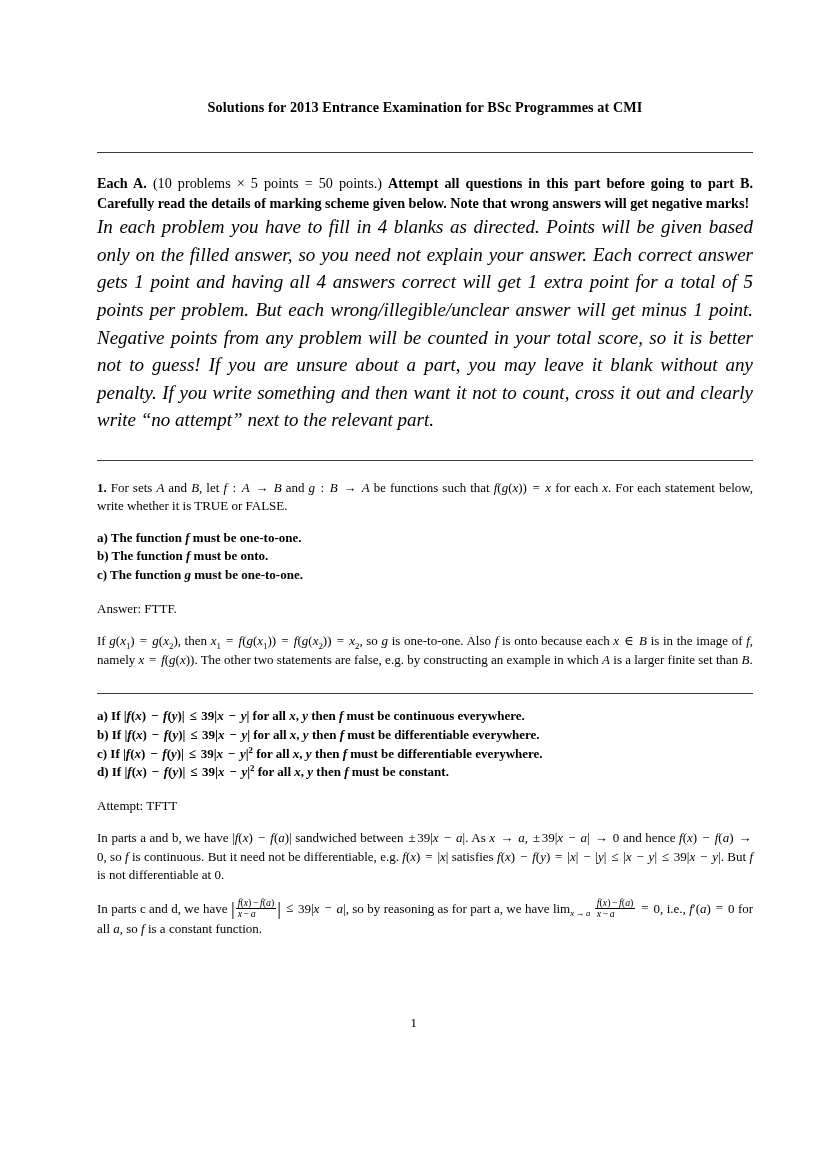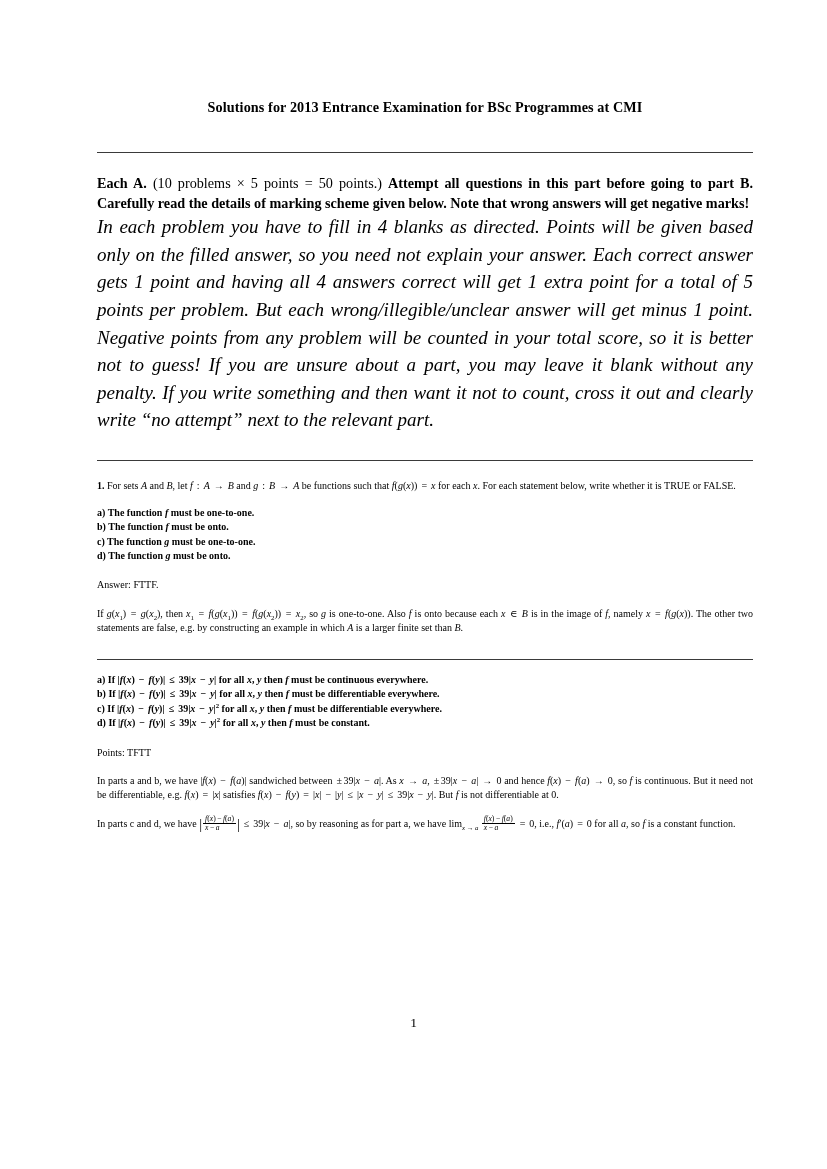--- a/index.html
+++ b/index.html
@@ -70,21 +70,21 @@
     margin-top: 0;
     font-style: italic;
     font-size: 19px;
     line-height: 1.45;
     text-align: justify;
     text-justify: inter-word;
   }
 
   
   .problem {
-    font-size: 10px;
+    font-size: 13px;
     line-height: 1.42;
   }
   .prob-stem {
     margin-top: 18px;
     text-align: justify;
     text-justify: inter-word;
   }
   .prob-num { font-weight: bold; }
 
   .parts {
@@ -179,42 +179,41 @@
     <div class="problem">
       <div class="prob-stem">
         <span class="prob-num">1.</span>
         For sets <span class="mi">A</span> and <span class="mi">B</span>, let <span class="mi">f</span> <span class="mo">:</span> <span class="mi">A</span> <span class="mo">→</span> <span class="mi">B</span> and <span class="mi">g</span> <span class="mo">:</span> <span class="mi">B</span> <span class="mo">→</span> <span class="mi">A</span> be functions such that <span class="mi">f</span>(<span class="mi">g</span>(<span class="mi">x</span>)) <span class="mo">=</span> <span class="mi">x</span> for each <span class="mi">x</span>. For each statement below, write whether it is TRUE or FALSE.
       </div>
 
       <div class="parts">
         <div class="part-line">a) The function <span class="mi">f</span> must be one-to-one.</div>
         <div class="part-line">b) The function <span class="mi">f</span> must be onto.</div>
         <div class="part-line">c) The function <span class="mi">g</span> must be one-to-one.</div>
-        <div class="part-line">d) The function <span class="mi">g</span> must be onto.</div>
       </div>
 
       <div class="answer">Answer: FTTF.</div>
 
       <div class="expl">
         If <span class="mi">g</span>(<span class="mi">x</span><sub class="sub mn">1</sub>) <span class="mo">=</span> <span class="mi">g</span>(<span class="mi">x</span><sub class="sub mn">2</sub>), then <span class="mi">x</span><sub class="sub mn">1</sub> <span class="mo">=</span> <span class="mi">f</span>(<span class="mi">g</span>(<span class="mi">x</span><sub class="sub mn">1</sub>)) <span class="mo">=</span> <span class="mi">f</span>(<span class="mi">g</span>(<span class="mi">x</span><sub class="sub mn">2</sub>)) <span class="mo">=</span> <span class="mi">x</span><sub class="sub mn">2</sub>, so <span class="mi">g</span> is one-to-one. Also <span class="mi">f</span> is onto because each <span class="mi">x</span> <span class="mo">∈</span> <span class="mi">B</span> is in the image of <span class="mi">f</span>, namely <span class="mi">x</span> <span class="mo">=</span> <span class="mi">f</span>(<span class="mi">g</span>(<span class="mi">x</span>)). The other two statements are false, e.g. by constructing an example in which <span class="mi">A</span> is a larger finite set than <span class="mi">B</span>.
       </div>
     </div>
 
     <hr class="rule rule-p1">
 
     <div class="problem">
 
       <div class="parts">
         <div class="part-line">a) If |<span class="mi">f</span>(<span class="mi">x</span>) <span class="mo">−</span> <span class="mi">f</span>(<span class="mi">y</span>)| <span class="mo">≤</span> <span class="mn">39</span>|<span class="mi">x</span> <span class="mo">−</span> <span class="mi">y</span>| for all <span class="mi">x</span>, <span class="mi">y</span> then <span class="mi">f</span> must be continuous everywhere.</div>
         <div class="part-line">b) If |<span class="mi">f</span>(<span class="mi">x</span>) <span class="mo">−</span> <span class="mi">f</span>(<span class="mi">y</span>)| <span class="mo">≤</span> <span class="mn">39</span>|<span class="mi">x</span> <span class="mo">−</span> <span class="mi">y</span>| for all <span class="mi">x</span>, <span class="mi">y</span> then <span class="mi">f</span> must be differentiable everywhere.</div>
         <div class="part-line">c) If |<span class="mi">f</span>(<span class="mi">x</span>) <span class="mo">−</span> <span class="mi">f</span>(<span class="mi">y</span>)| <span class="mo">≤</span> <span class="mn">39</span>|<span class="mi">x</span> <span class="mo">−</span> <span class="mi">y</span>|<sup class="sup mn">2</sup> for all <span class="mi">x</span>, <span class="mi">y</span> then <span class="mi">f</span> must be differentiable everywhere.</div>
         <div class="part-line">d) If |<span class="mi">f</span>(<span class="mi">x</span>) <span class="mo">−</span> <span class="mi">f</span>(<span class="mi">y</span>)| <span class="mo">≤</span> <span class="mn">39</span>|<span class="mi">x</span> <span class="mo">−</span> <span class="mi">y</span>|<sup class="sup mn">2</sup> for all <span class="mi">x</span>, <span class="mi">y</span> then <span class="mi">f</span> must be constant.</div>
       </div>
 
-      <div class="answer">Points: TFTT</div>
+      <div class="answer">Attempt: TFTT</div>
 
       <div class="expl">
         In parts a and b, we have |<span class="mi">f</span>(<span class="mi">x</span>) <span class="mo">−</span> <span class="mi">f</span>(<span class="mi">a</span>)| sandwiched between <span class="mo">±</span><span class="mn">39</span>|<span class="mi">x</span> <span class="mo">−</span> <span class="mi">a</span>|. As <span class="mi">x</span> <span class="mo">→</span> <span class="mi">a</span>, <span class="mo">±</span><span class="mn">39</span>|<span class="mi">x</span> <span class="mo">−</span> <span class="mi">a</span>| <span class="mo">→</span> <span class="mn">0</span> and hence <span class="mi">f</span>(<span class="mi">x</span>) <span class="mo">−</span> <span class="mi">f</span>(<span class="mi">a</span>) <span class="mo">→</span> <span class="mn">0</span>, so <span class="mi">f</span> is continuous. But it need not be differentiable, e.g. <span class="mi">f</span>(<span class="mi">x</span>) <span class="mo">=</span> |<span class="mi">x</span>| satisfies <span class="mi">f</span>(<span class="mi">x</span>) <span class="mo">−</span> <span class="mi">f</span>(<span class="mi">y</span>) <span class="mo">=</span> |<span class="mi">x</span>| <span class="mo">−</span> |<span class="mi">y</span>| <span class="mo">≤</span> |<span class="mi">x</span> <span class="mo">−</span> <span class="mi">y</span>| <span class="mo">≤</span> <span class="mn">39</span>|<span class="mi">x</span> <span class="mo">−</span> <span class="mi">y</span>|. But <span class="mi">f</span> is not differentiable at <span class="mn">0</span>.
       </div>
 
       <div class="expl">
         In parts c and d, we have <span class="tall-bar">|</span><span class="frac"><span class="num"><span class="mi">f</span>(<span class="mi">x</span>)<span class="mo">−</span><span class="mi">f</span>(<span class="mi">a</span>)</span><span class="den"><span class="mi">x</span><span class="mo">−</span><span class="mi">a</span></span></span><span class="tall-bar">|</span> <span class="mo">≤</span> <span class="mn">39</span>|<span class="mi">x</span> <span class="mo">−</span> <span class="mi">a</span>|, so by reasoning as for part a, we have <span class="limop">lim</span><sub class="sub"><span class="mi">x</span><span class="mo">→</span><span class="mi">a</span></sub> <span class="frac"><span class="num"><span class="mi">f</span>(<span class="mi">x</span>)<span class="mo">−</span><span class="mi">f</span>(<span class="mi">a</span>)</span><span class="den"><span class="mi">x</span><span class="mo">−</span><span class="mi">a</span></span></span> <span class="mo">=</span> <span class="mn">0</span>, i.e., <span class="mi">f</span>′(<span class="mi">a</span>) <span class="mo">=</span> <span class="mn">0</span> for all <span class="mi">a</span>, so <span class="mi">f</span> is a constant function.
       </div>
     </div>
 

